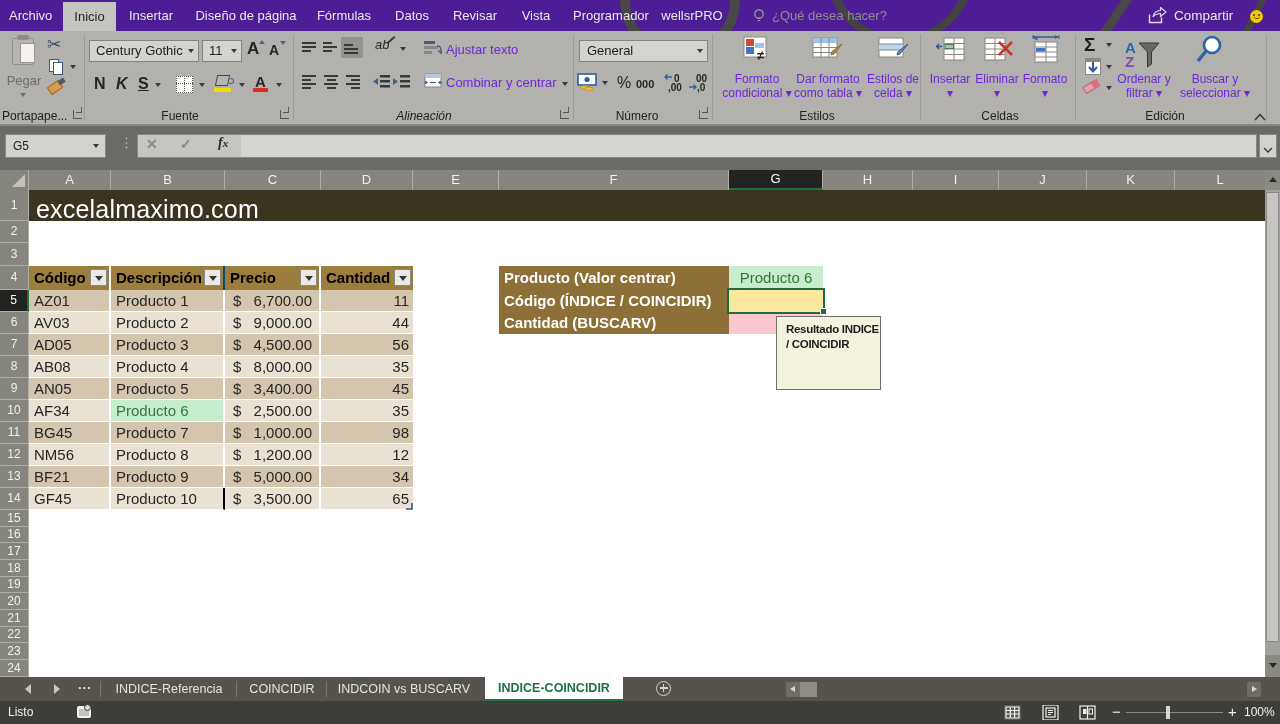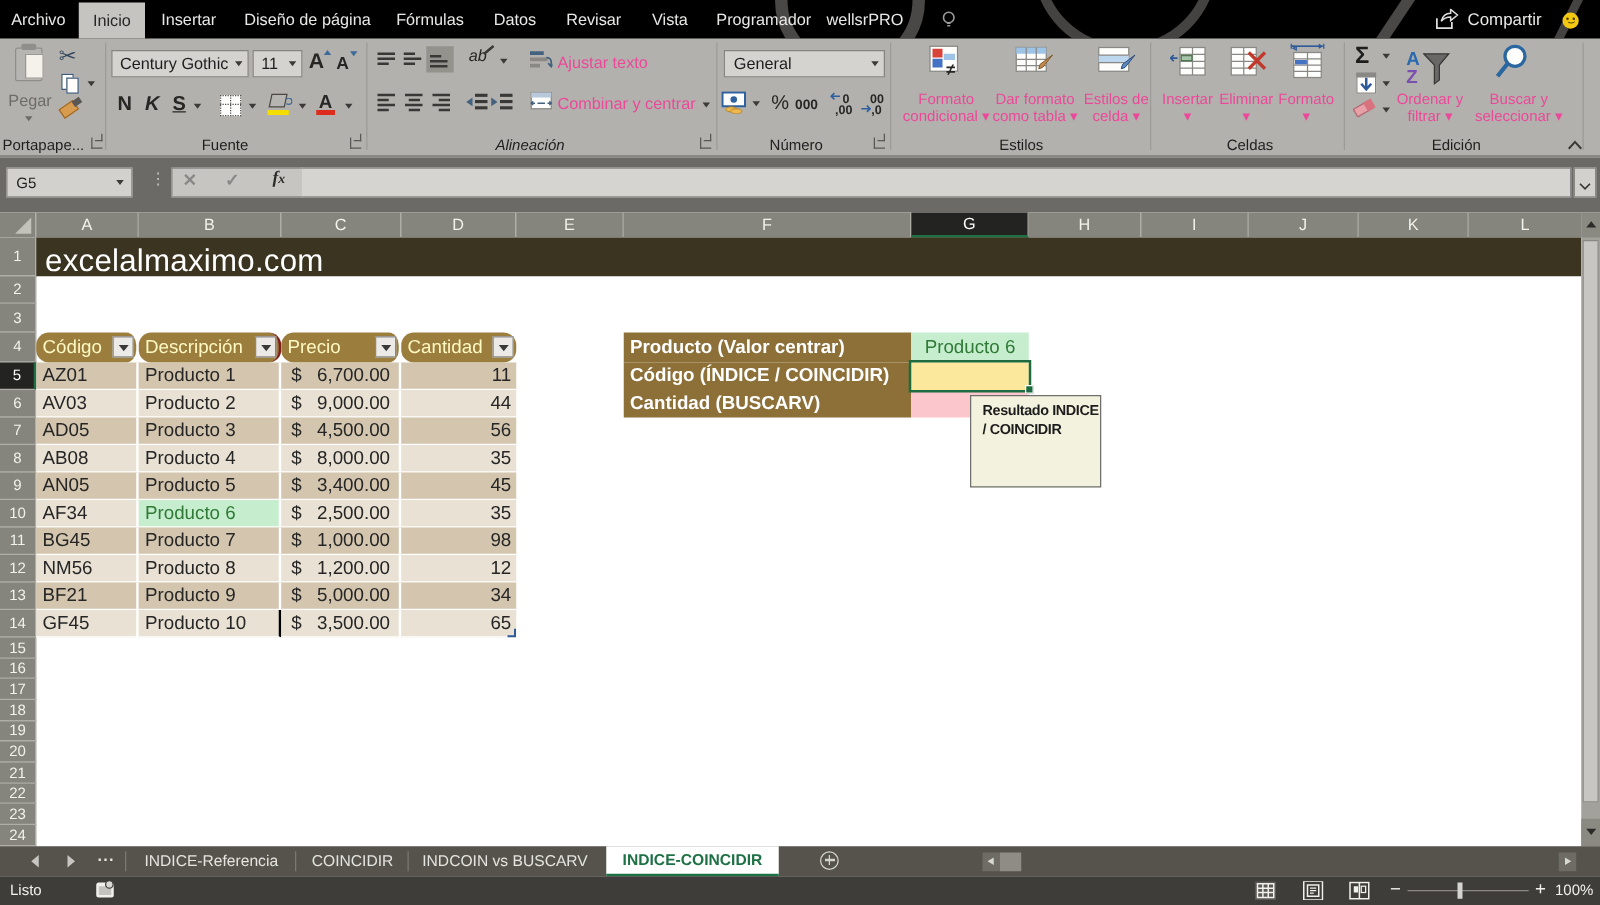--- a/index.html
+++ b/index.html
@@ -1,38 +1,38 @@
 <!DOCTYPE html>
 <html><head><meta charset="utf-8">
 <style>
 *{margin:0;padding:0;box-sizing:border-box;}
 html,body{width:1280px;height:724px;overflow:hidden;}
 body{font-family:"Liberation Sans",sans-serif;position:relative;background:#fff;}
 .abs{position:absolute;}
 
-.titlebar{position:absolute;left:0;top:0;width:1280px;height:31px;background:#000000;overflow:hidden;}
+.titlebar{position:absolute;left:0;top:0;width:1280px;height:31px;background:#4c1d95;overflow:hidden;}
 .mtab{position:absolute;top:0;height:31px;line-height:31px;color:#e8e8e6;font-size:13px;text-align:center;}
 .ribbon{position:absolute;left:0;top:31px;width:1280px;height:95px;background:#b3b1ad;border-bottom:2px solid #8a8884;}
 .gsep{position:absolute;top:3px;height:86px;width:1px;background:#9d9b97;}
 .glabel{position:absolute;top:78px;height:14px;line-height:14px;font-size:12px;color:#1f1f1f;text-align:center;}
 .launch{position:absolute;top:79px;width:9px;height:9px;border-left:1px solid #5a5856;border-bottom:1px solid #5a5856;}
 .launch:after{content:"";position:absolute;left:2px;top:-3px;width:5px;height:5px;border-right:1px solid #5a5856;border-bottom:1px solid #5a5856;}
 .combo{position:absolute;background:#d5d3cf;border:1px solid #868480;color:#1d1d1d;font-size:13px;}
 .caret{position:absolute;width:0;height:0;border-left:3.5px solid transparent;border-right:3.5px solid transparent;border-top:4px solid #3c3a38;}
-.btntext{position:absolute;font-size:12px;color:#ec4899;text-align:center;line-height:14px;}
+.btntext{position:absolute;font-size:12px;color:#6d28d9;text-align:center;line-height:14px;}
 .alignicon{position:absolute;width:22px;height:18px;}
 .alignicon i{position:absolute;height:2px;background:#3a3836;left:3px;}
 
 .fbar{position:absolute;left:0;top:126px;width:1280px;height:44px;background:#6c6a66;}
 
 .colhdr{position:absolute;top:170px;height:20px;background:#85857d;color:#f2f2ec;font-size:13px;text-align:center;line-height:20px;border-right:1px solid #aeaea6;}
 .rowhdr{position:absolute;left:0;width:29px;background:#85857d;color:#f2f2ec;font-size:12px;text-align:center;border-bottom:1px solid #aeaea6;border-right:1px solid #aeaea6;}
 
 .tc{position:absolute;font-size:15px;color:#262626;overflow:hidden;white-space:nowrap;}
-.hdr4{background:#9b7d3d;color:#fef9c3;font-weight:normal;border-radius:10px;}
+.hdr4{background:#9b7d3d;color:#000000;font-weight:bold;}
 .rodd{background:#d3c5ae;}
 .reven{background:#e9e1d3;}
 .fbtn{position:absolute;width:17px;height:17px;background:#eceae6;border:1px solid #8a8884;}
 .fbtn:after{content:"";position:absolute;left:4px;top:6px;width:0;height:0;border-left:4px solid transparent;border-right:4px solid transparent;border-top:5px solid #3c3a38;}
 .labelcell{position:absolute;left:499px;width:230px;background:#8c7038;color:#fff;font-weight:bold;font-size:15px;padding-left:5px;white-space:nowrap;overflow:hidden;}
 
 .sheetbar{position:absolute;left:0;top:677px;width:1280px;height:24px;background:#55534b;color:#e4e4e0;}
 .stab{position:absolute;top:0;height:24px;line-height:24px;font-size:12.5px;text-align:center;}
 .ssep{position:absolute;top:4px;height:16px;width:1px;background:#7b796f;}
 .statusbar{position:absolute;left:0;top:701px;width:1280px;height:23px;background:#3f3d39;color:#f0f0ec;font-size:12px;}
@@ -53,20 +53,21 @@
  <div class="mtab" style="left:316px;width:56px;">Fórmulas</div>
  <div class="mtab" style="left:392px;width:40px;">Datos</div>
  <div class="mtab" style="left:452px;width:46px;">Revisar</div>
  <div class="mtab" style="left:517px;width:38px;">Vista</div>
  <div class="mtab" style="left:573px;width:76px;">Programador</div>
  <div class="mtab" style="left:661px;width:62px;">wellsrPRO</div>
  <svg class="abs" style="left:752px;top:8px;" width="14" height="16" viewBox="0 0 14 16">
   <circle cx="7" cy="6" r="4.2" fill="none" stroke="#9a9a98" stroke-width="1.3"></circle>
   <path d="M5.5 10.5h3M5.8 12.5h2.4" stroke="#9a9a98" stroke-width="1.2"></path>
  </svg>
+ <div class="mtab" style="left:772px;width:130px;color:#8f8f8d;text-align:left;">¿Qué desea hacer?</div>
  <svg class="abs" style="left:1148px;top:7px;" width="19" height="17" viewBox="0 0 19 17">
   <path d="M1.5 7.5v8h12v-5" fill="none" stroke="#dedede" stroke-width="1.4"></path>
   <path d="M5 10 C6 5.5 9 3.5 12.5 3.5 L12.5 0.5 L18 5 L12.5 9.5 L12.5 6.5 C9.5 6.5 7 7.5 5 10 Z" fill="none" stroke="#dedede" stroke-width="1.2"></path>
  </svg>
  <div class="mtab" style="left:1174px;width:54px;font-size:13.5px;">Compartir</div>
  <div class="abs" style="left:1250px;top:10px;width:13px;height:13px;border-radius:50%;background:#f2c811;"></div>
  <div class="abs" style="left:1253px;top:14px;width:2px;height:2px;border-radius:50%;background:#4a3a00;"></div>
  <div class="abs" style="left:1258px;top:14px;width:2px;height:2px;border-radius:50%;background:#4a3a00;"></div>
  <div class="abs" style="left:1253.5px;top:15px;width:6px;height:4px;border-bottom:1.5px solid #4a3a00;border-radius:0 0 6px 6px;"></div>
 </div>
@@ -347,21 +348,21 @@
 <div class="rowhdr" style="top:610px;height:17px;line-height:16px;">21</div>
 <div class="rowhdr" style="top:627px;height:16px;line-height:15px;text-align:center;">22</div>
 <div class="rowhdr" style="top:643px;height:17px;line-height:16px;">23</div>
 <div class="rowhdr" style="top:660px;height:17px;line-height:16px;">24</div>
 
 <div class="abs" style="left:29px;top:190px;width:1236px;height:31px;background:#3a3421;">
  <div class="abs" style="left:7px;top:5px;font-size:25px;font-weight:normal;color:#fff;letter-spacing:0.2px;">excelalmaximo.com</div>
 </div>
 
 <div class="tc hdr4" style="left:29px;top:266px;width:82px;height:24px;line-height:23px;padding-left:5px;border-right:2px solid #fff;">Código</div>
-<div class="tc hdr4" style="left:111px;top:266px;width:114px;height:24px;line-height:23px;padding-left:5px;border-right:2px solid #7f1d1d;">Descripción</div>
+<div class="tc hdr4" style="left:111px;top:266px;width:114px;height:24px;line-height:23px;padding-left:5px;border-right:2px solid #0c4a6e;">Descripción</div>
 <div class="tc hdr4" style="left:225px;top:266px;width:96px;height:24px;line-height:23px;padding-left:5px;border-right:2px solid #fff;">Precio</div>
 <div class="tc hdr4" style="left:321px;top:266px;width:92px;height:24px;line-height:23px;padding-left:5px;">Cantidad</div>
 <div class="fbtn" style="left:90px;top:269px;"></div>
 <div class="fbtn" style="left:204px;top:269px;"></div>
 <div class="fbtn" style="left:300px;top:269px;"></div>
 <div class="fbtn" style="left:394px;top:269px;"></div>
 <div class="tc rodd" style="left:29px;top:290px;width:82px;height:22px;line-height:21px;padding-left:5px;border-right:2px solid #fff;border-bottom:1px solid #fff;">AZ01</div>
 <div class="tc rodd" style="left:111px;top:290px;width:114px;height:22px;line-height:21px;padding-left:5px;border-right:2px solid #fff;border-bottom:1px solid #fff;">Producto 1</div>
 <div class="tc rodd" style="left:225px;top:290px;width:96px;height:22px;line-height:21px;border-right:2px solid #fff;border-bottom:1px solid #fff;">
     <span style="position:absolute;left:8px;">$</span>

